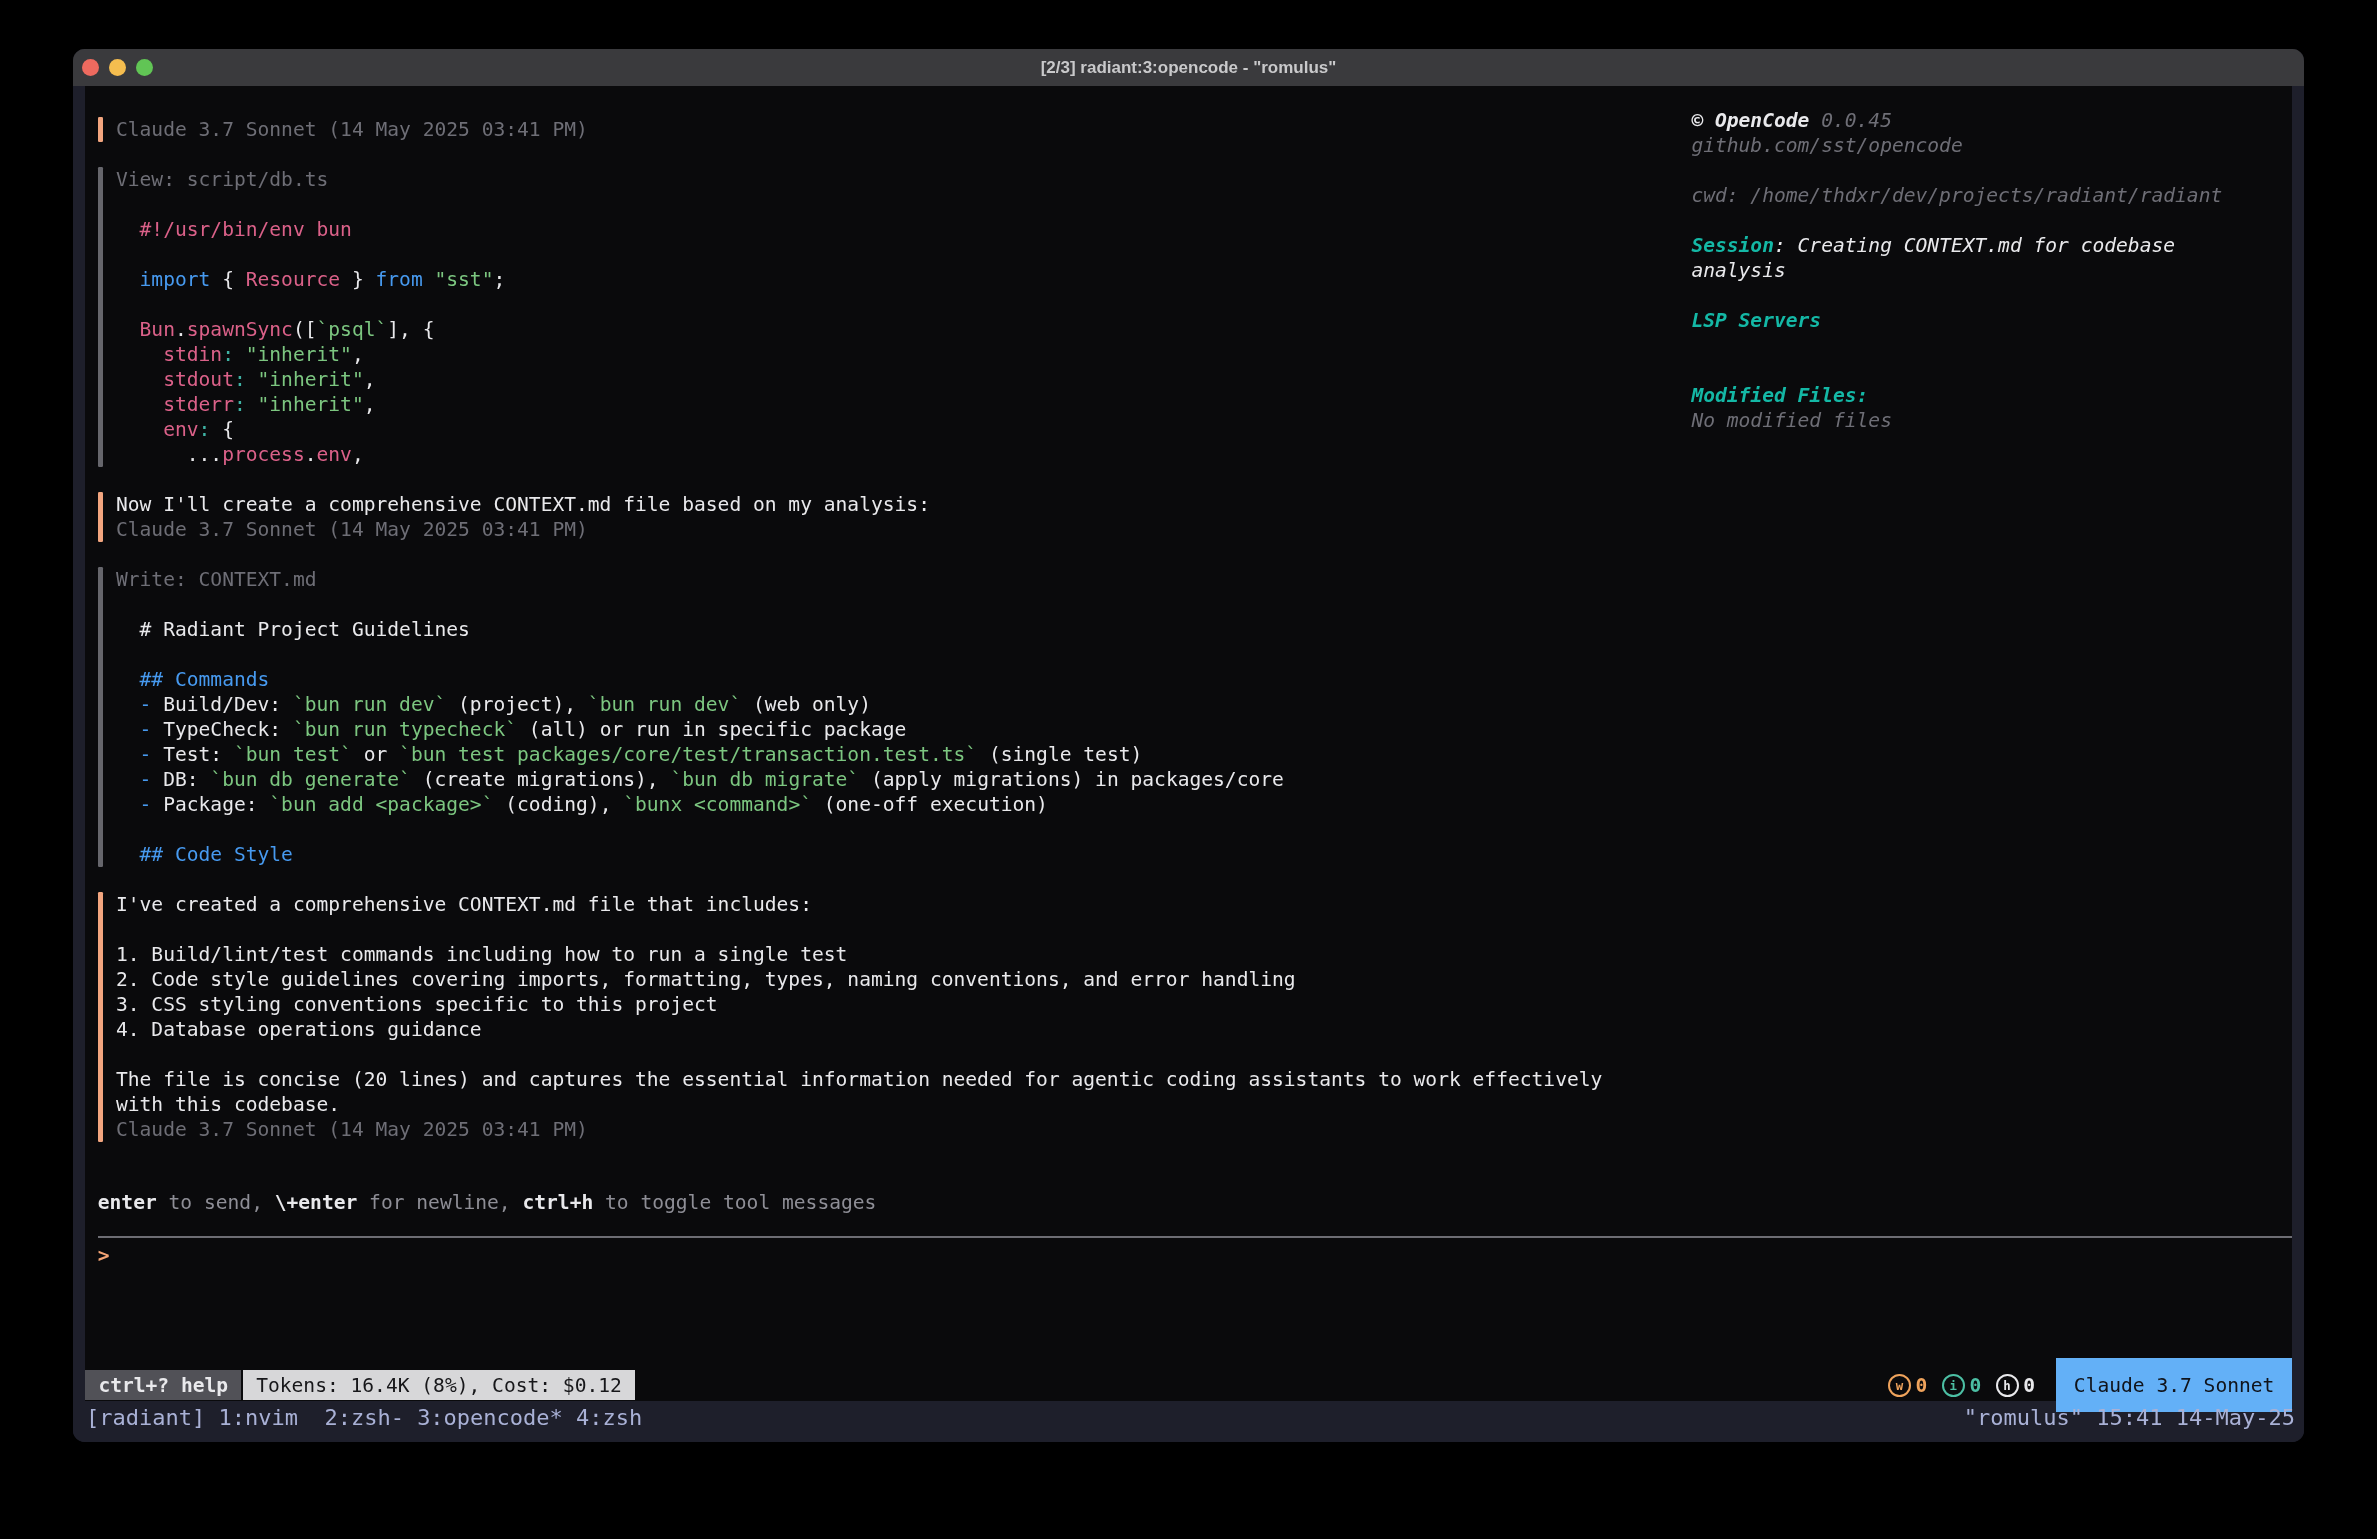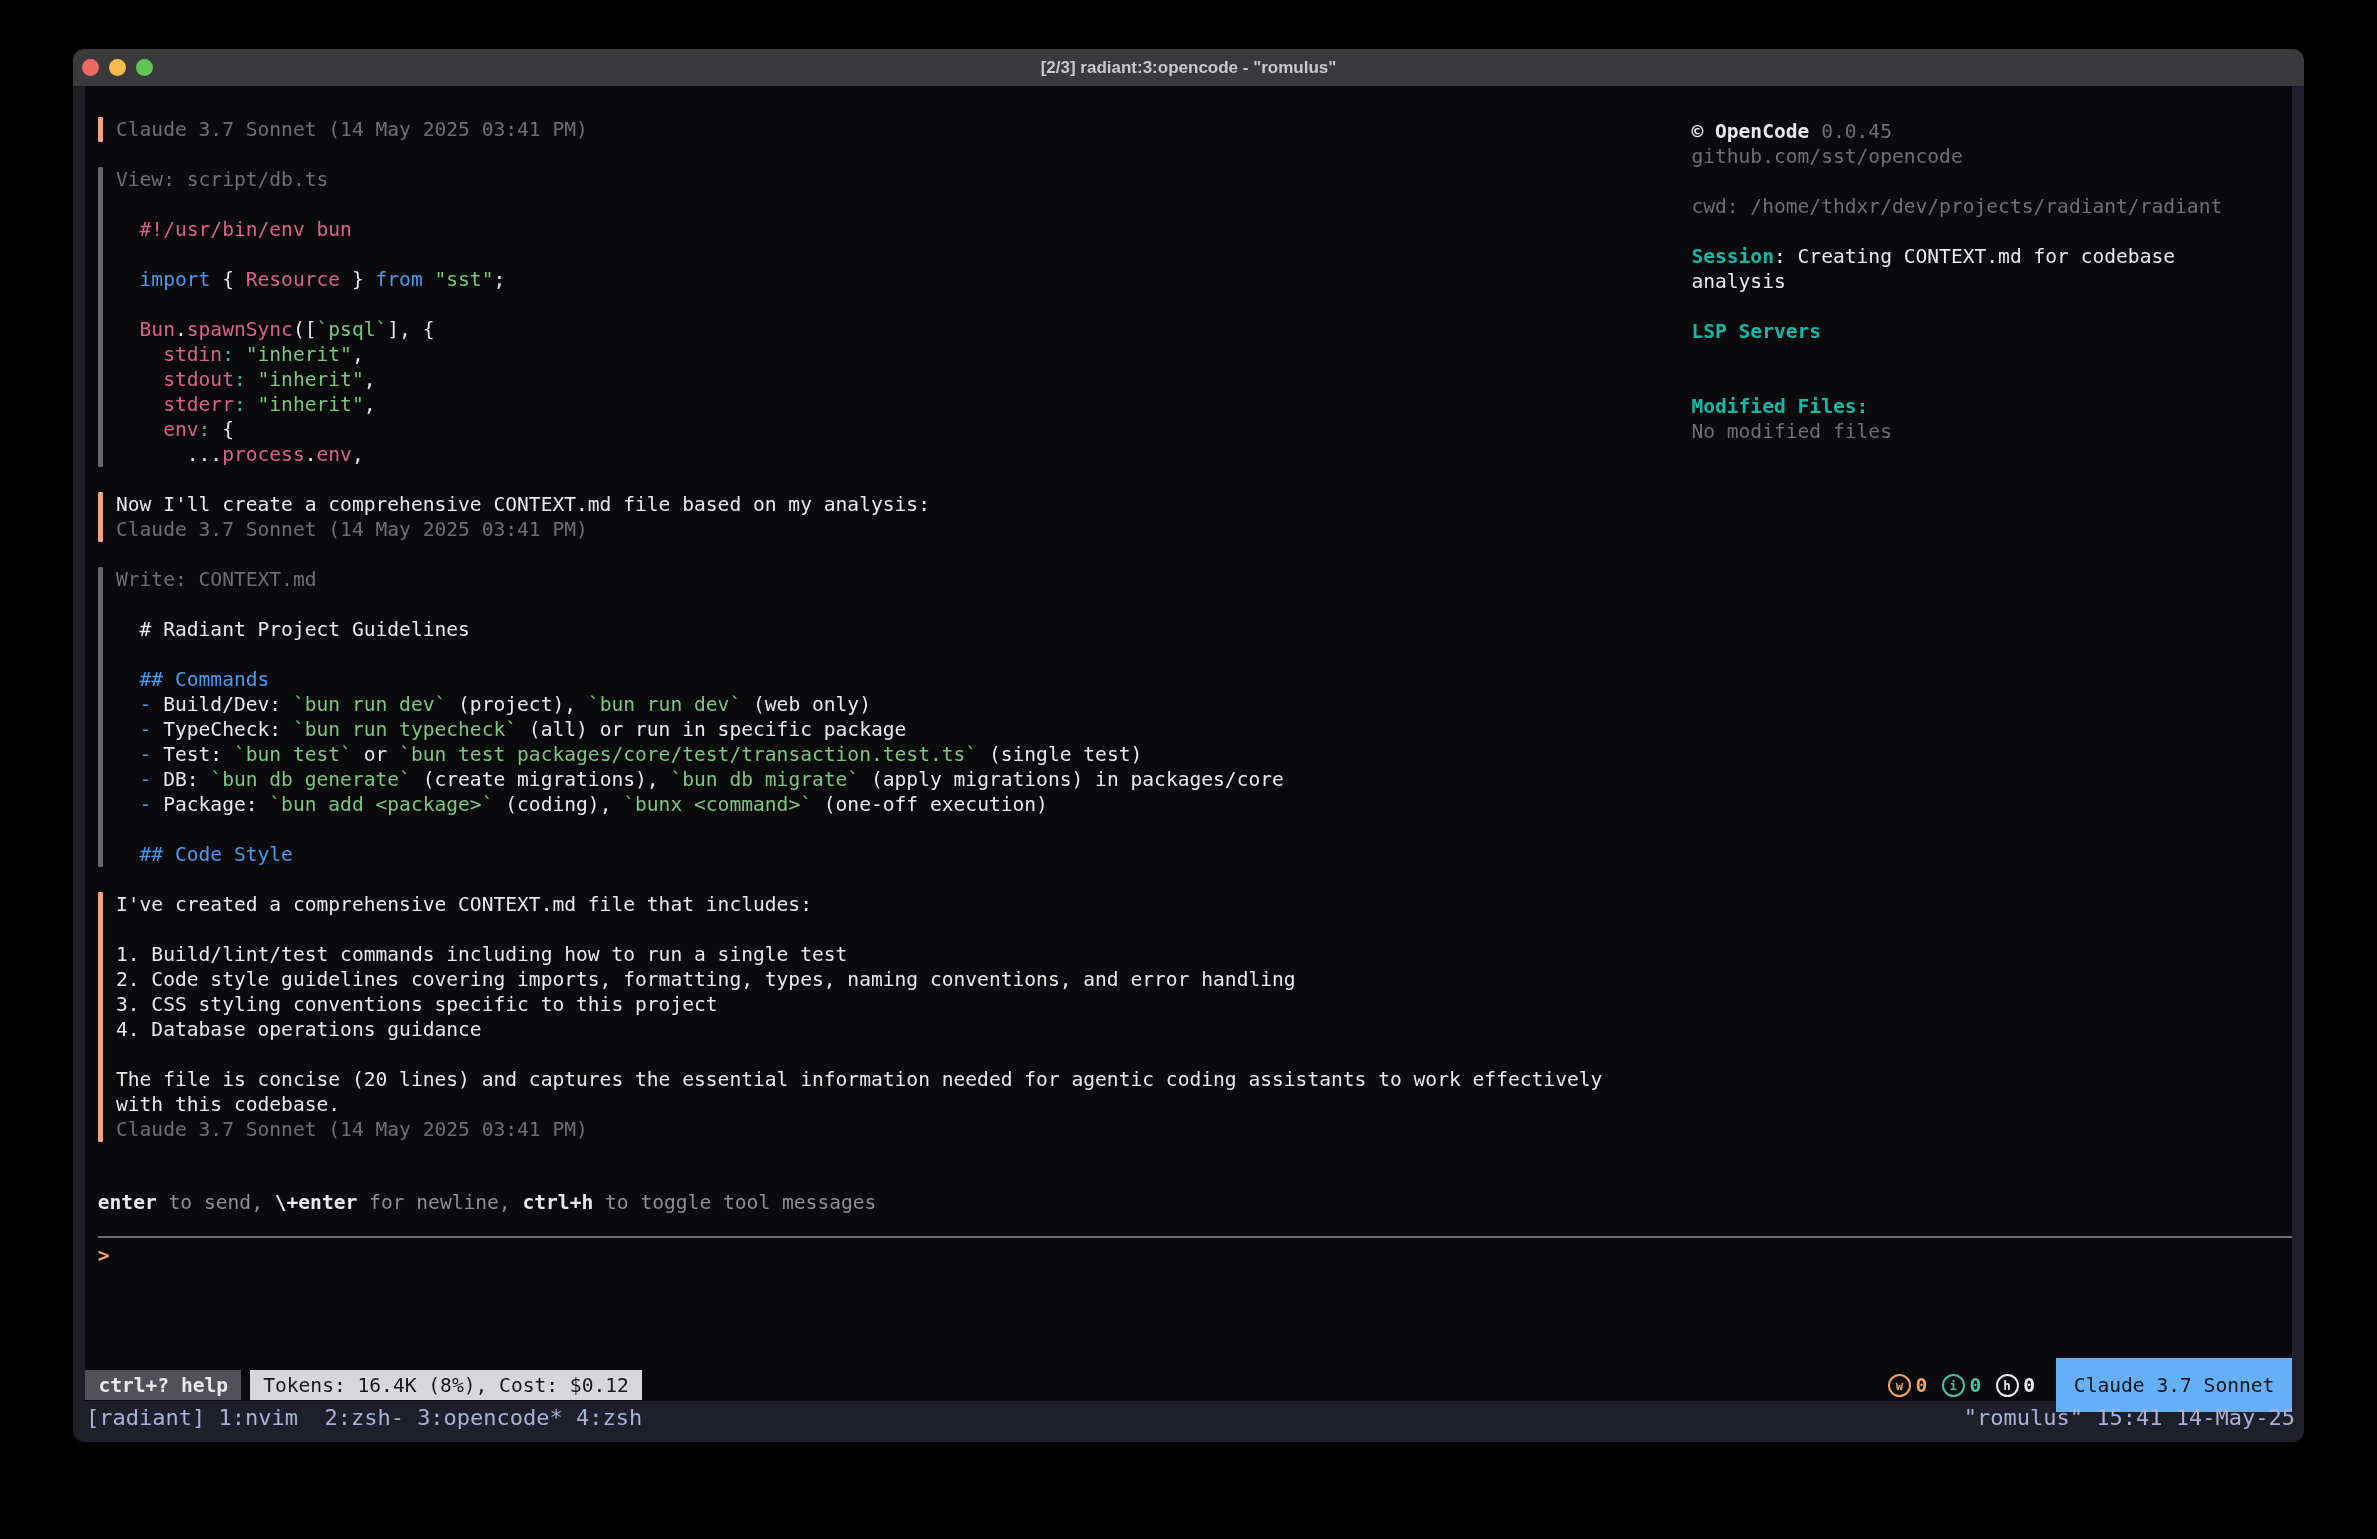--- a/index.html
+++ b/index.html
@@ -21,25 +21,25 @@
   .chat{position:absolute;left:12.4px;top:31px;width:1553px;}
   .block{display:flex;margin-bottom:25px;}
   .bar{width:5.2px;flex:0 0 5.2px;margin-right:13px;border-radius:1.3px;}
   .bar-orange{background:#f2a57f;} .bar-gray{background:#66666c;}
   .lines{flex:1;}
   .ln{white-space:pre;height:25px;}
   .c-w{color:#e9e9ec;text-align:center;} .c-mut{color:#6e6e76;} .c-rose{color:#db6189;} .c-blue{color:#479af0;}
   .c-green{color:#7cc680;} .c-teal{color:#3fb3a5;}
   .c-obold{color:#14b8a6;font-weight:bold;} .c-bw{color:#e9e9ec;font-weight:bold;}
   .c-hint{color:#8e8e96;}
-  .sidebar{position:absolute;left:1606px;top:33px;width:613px;}
+  .sidebar{position:absolute;left:1606px;top:22px;width:613px;font-style:italic;}
   .hint{position:absolute;left:12.4px;top:1104px;}
   .divider{position:absolute;left:12.4px;top:1150px;width:2194px;height:2px;background:#6d6d74;}
   .input-line{position:absolute;left:12.4px;top:1157px;color:#f4a475;font-weight:bold;}
-  .chips{position:absolute;left:0;top:1284px;display:flex;gap:9px;height:30px;}
+  .chips{position:absolute;left:0;top:1284px;display:flex;gap:2px;height:30px;}
   .chip{display:flex;align-items:center;padding:0 13px;height:30px;}
   .chip-help{background:#515157;color:#e9e9ec;font-weight:bold;}
   .chip-tokens{background:#d7d7d9;color:#17171a;}
   .right-status{position:absolute;right:0;top:1284px;height:30px;display:flex;align-items:center;gap:14.4px;}
   .diag{display:flex;align-items:center;gap:4.6px;font-weight:600;}
   .diag-circle{display:inline-flex;width:19px;height:19px;border-radius:50%;border:2px solid currentColor;
                align-items:center;justify-content:center;font-size:12.4px;font-weight:bold;}
   .d-orange{color:#efa35c;} .d-teal{color:#4cbfa4;} .d-white{color:#e9e9ec;}
   .badge{display:flex;align-items:center;height:30px;padding:12px 18px;background:#63b0f7;color:#10131a;
          font-weight:500;margin-left:6.5px;}

